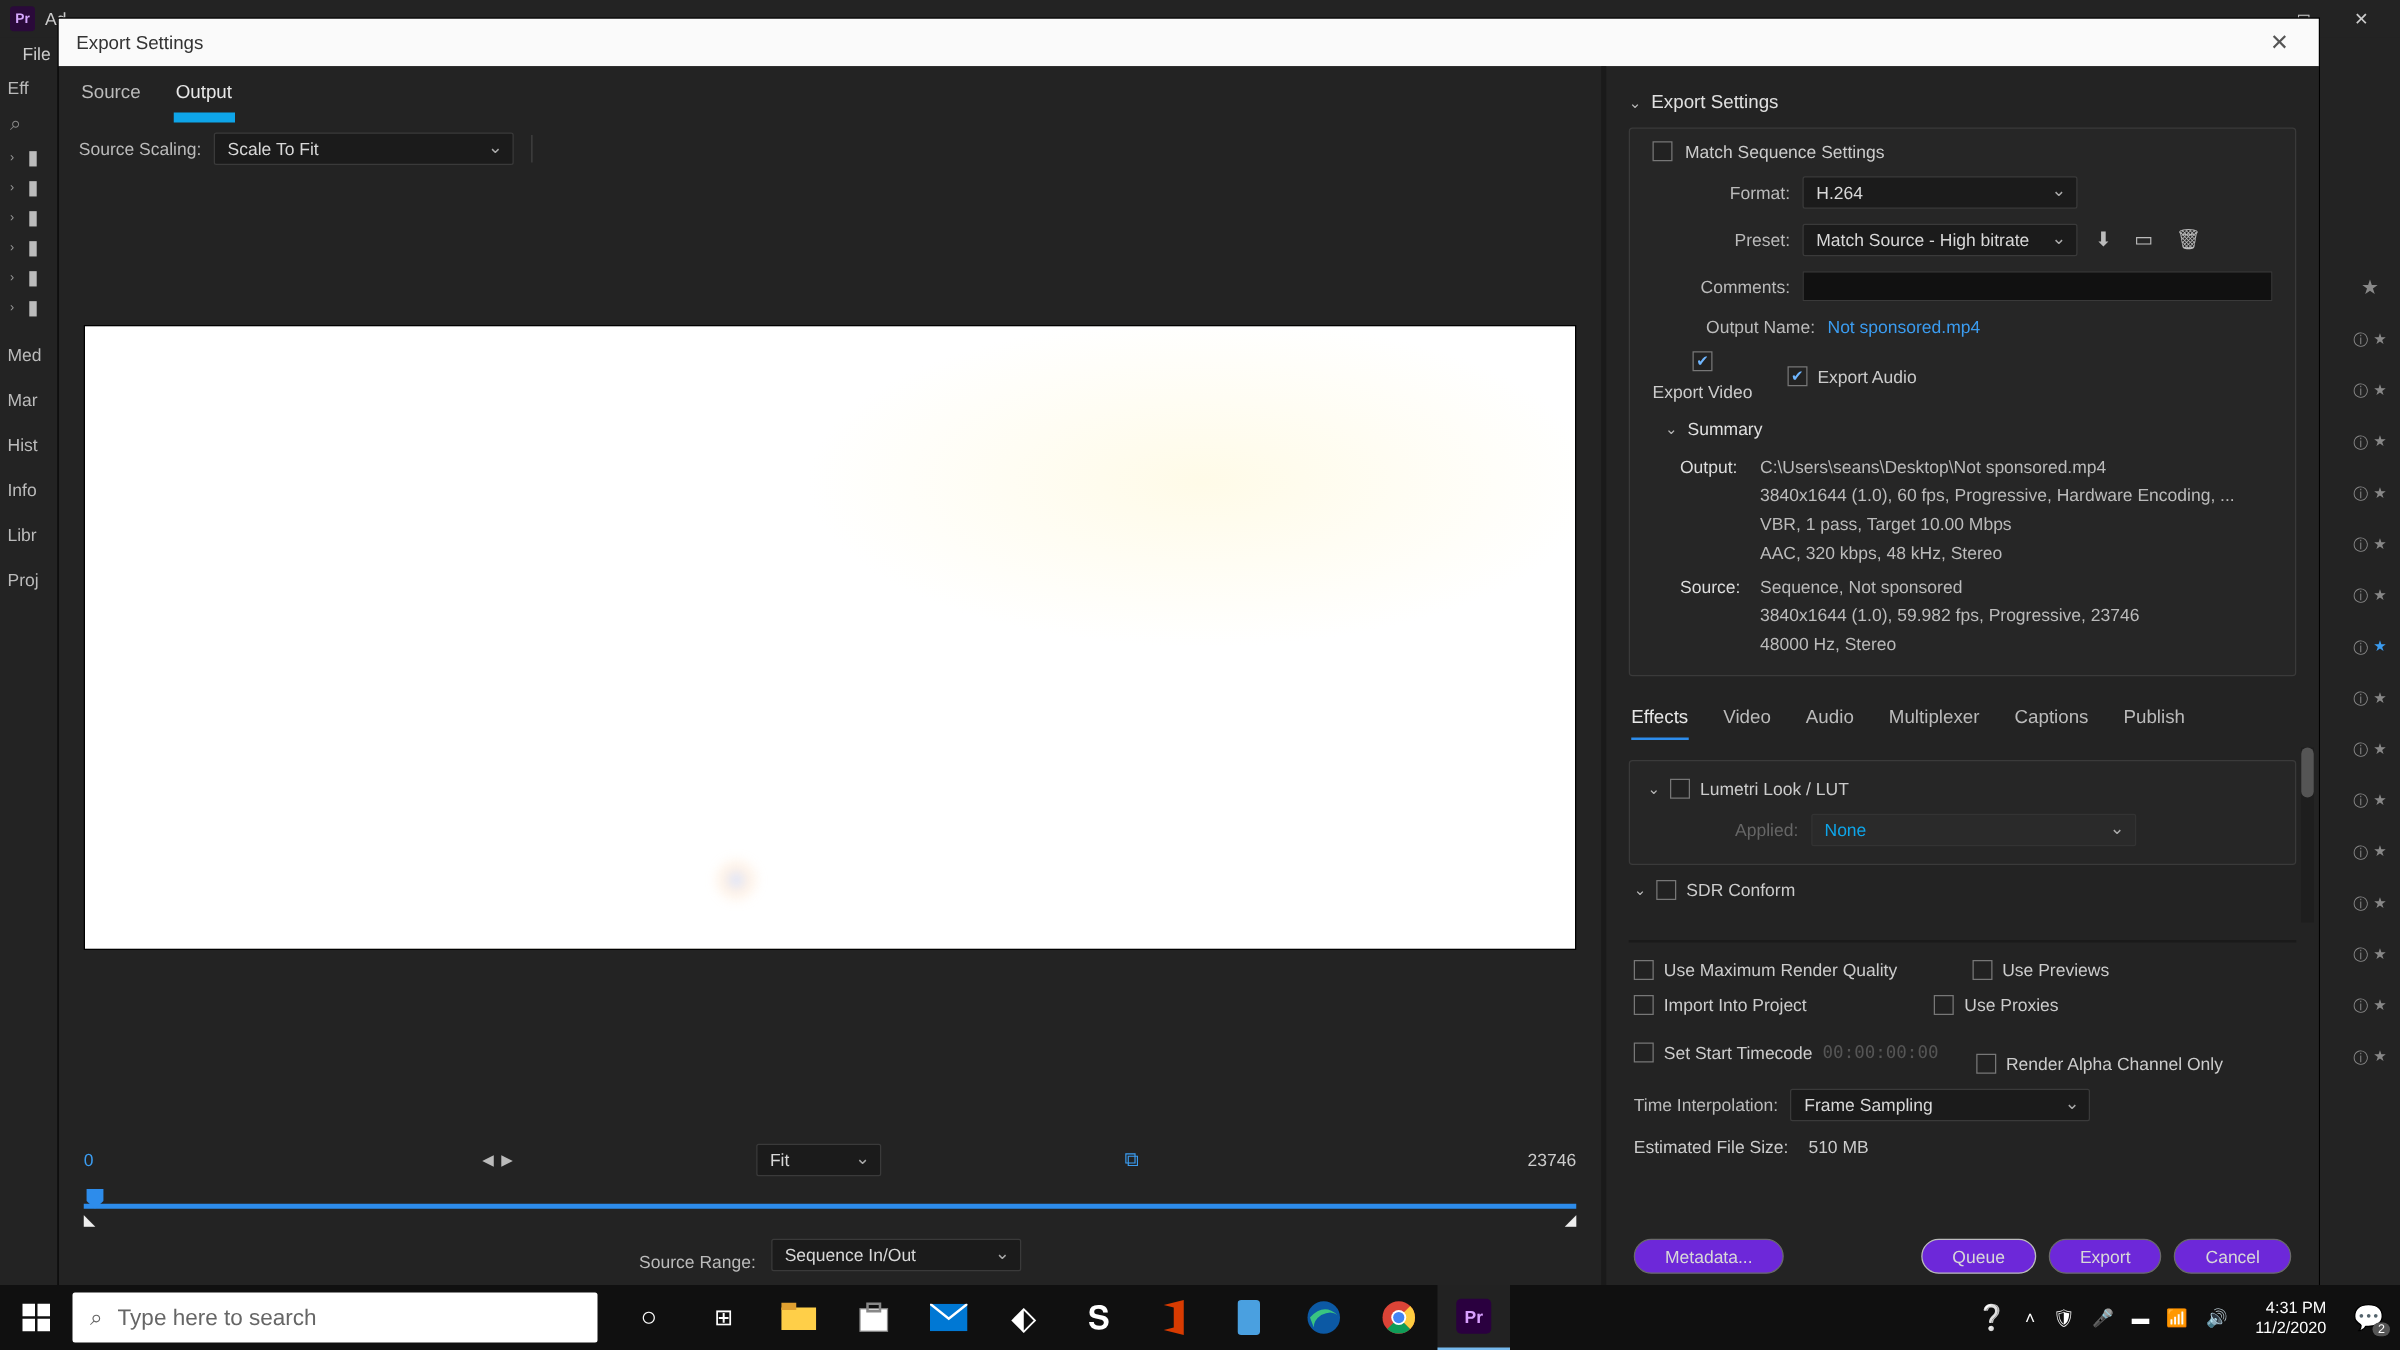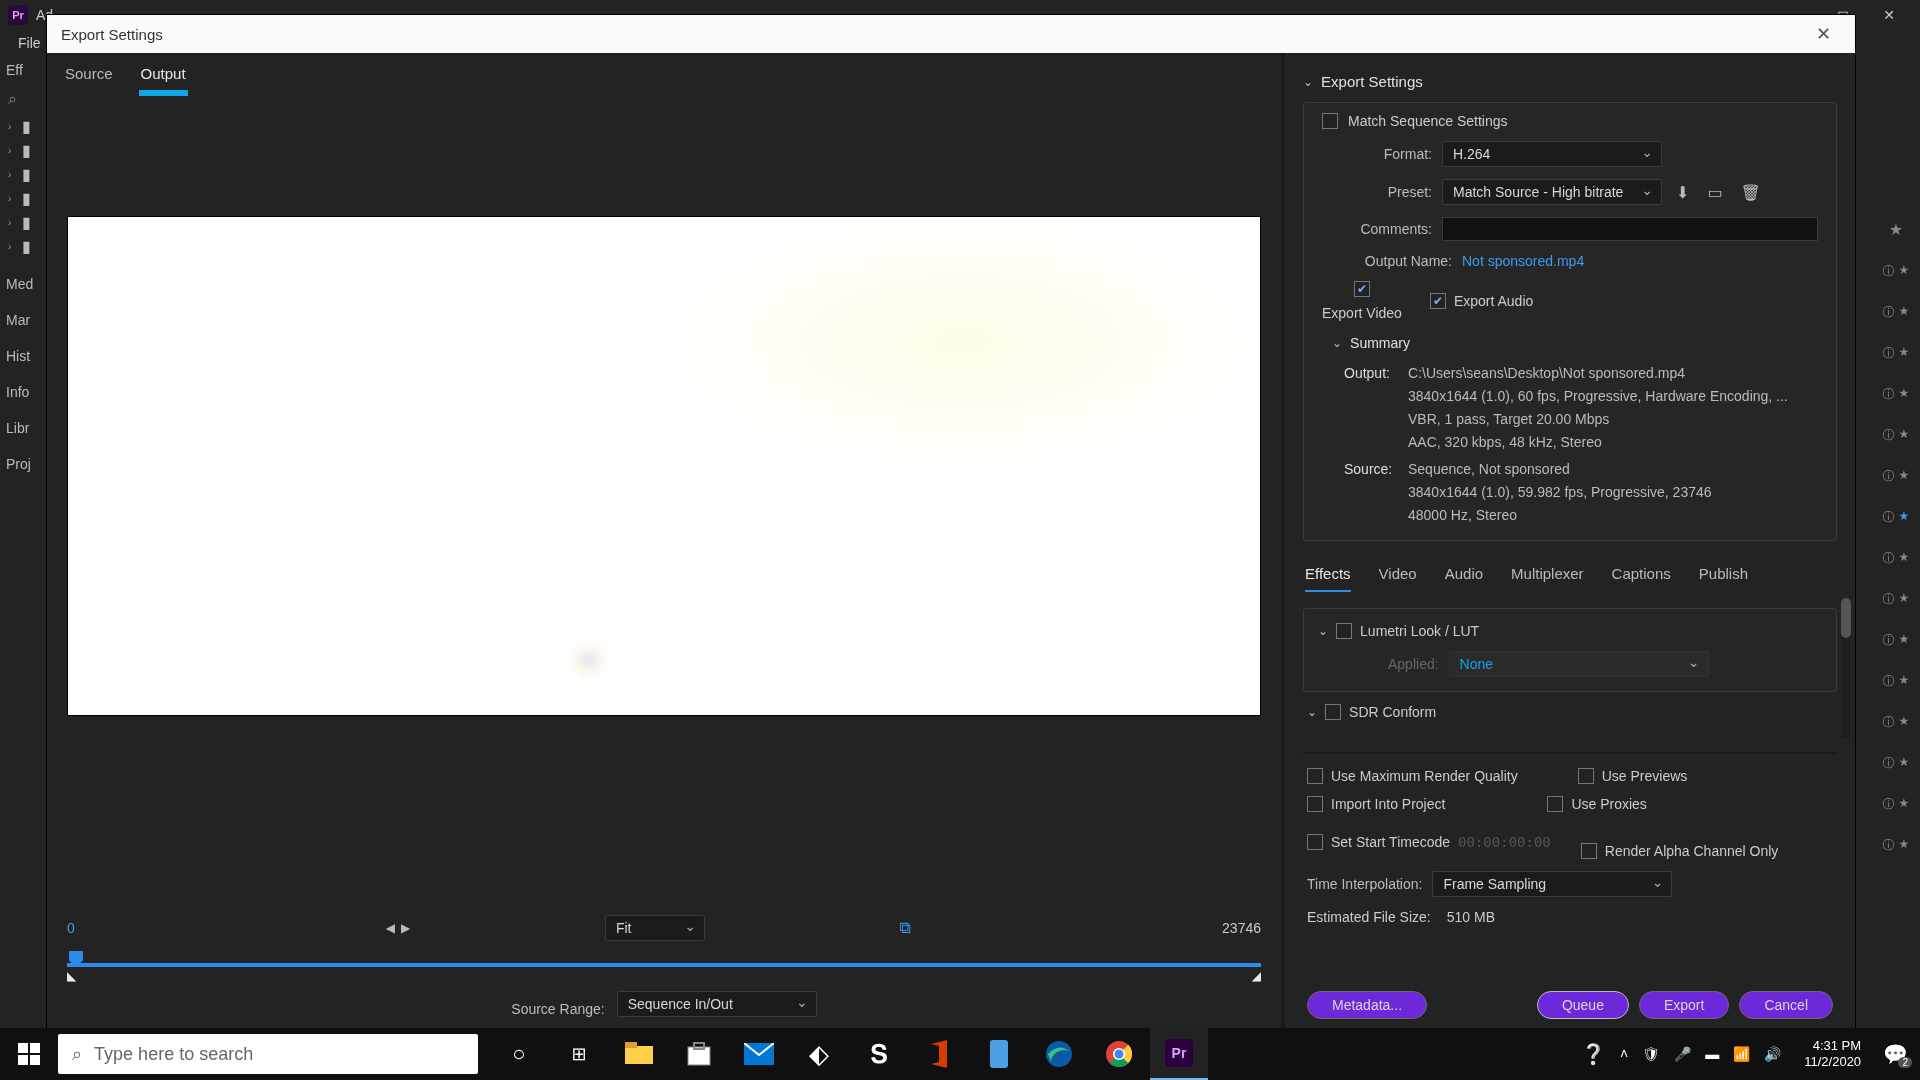--- a/index.html
+++ b/index.html
@@ -26,21 +26,21 @@
 .dialog { position: absolute; left: 46px; top: 14px; width: 1810px; height: 1024px; background: #232323; border: 1px solid #000; display: flex; flex-direction: column; }
 .dlg-titlebar { height: 38px; background: #fafafa; display: flex; align-items: center; padding: 0 14px; }
 .dlg-title { font-size: 15px; color: #333; }
 .dlg-close { margin-left: auto; color: #555; font-size: 18px; cursor: pointer; padding: 4px 10px; }
 .dlg-body { flex: 1; display: flex; background: #232323; }
 
 
 .left-pane { flex: 1; display: flex; flex-direction: column; border-right: 4px solid #1a1a1a; }
 .tabs { display: flex; padding: 6px 16px 0; gap: 24px; }
 .tab { color: #bbb; font-size: 15px; padding: 6px 2px 8px; cursor: pointer; }
-.tab.active { color: #e8e8e8; border-bottom: 6px solid #0ea5e9; }
+.tab.active { color: #e8e8e8; border-bottom: 8px solid #0ea5e9; }
 .toolbar-row { display: flex; align-items: center; padding: 8px 16px; gap: 10px; font-size: 14px; color: #bbb; }
 .drop { background: #1b1b1b; color: #d8d8d8; padding: 4px 26px 4px 10px; border: 1px solid #3a3a3a; border-radius: 2px; min-width: 240px; position: relative; font-size: 14px; }
 .drop::after { content: "⌄"; position: absolute; right: 8px; top: 2px; color: #aaa; font-size: 14px; }
 .drop.small { min-width: 100px; }
 .drop.med { min-width: 200px; }
 .drop.wider { min-width: 220px; }
 
 .preview-area { flex: 1; display: flex; flex-direction: column; padding: 0 20px; }
 .preview-canvas { flex: 1; margin-top: 120px; margin-bottom: 20px; background: radial-gradient(ellipse at 75% 25%, #fffbe8 0%, #ffffff 25%), radial-gradient(ellipse at 35% 90%, #fef7d8 0%, #ffffff 30%); border: 1px solid #000; position: relative; max-height: 500px; }
 .preview-canvas::after { content: ""; position: absolute; left: 42%; top: 85%; width: 40px; height: 40px; background: radial-gradient(circle, rgba(120,160,255,0.3), rgba(255,200,150,0.25), transparent 70%); border-radius: 50%; filter: blur(4px); }
@@ -212,20 +212,25 @@
     <div class="dlg-title">Export Settings</div>
     <div class="dlg-close">✕</div>
   </div>
   <div class="dlg-body">
 
     <div class="left-pane">
       <div class="tabs">
         <div class="tab">Source</div>
         <div class="tab active">Output</div>
       </div>
+      <div class="toolbar-row">
+        <span>Source Scaling:</span>
+        <div class="drop"><span>Scale To Fit</span></div>
+        <div style="width:1px;height:22px;background:#444;margin-left:4px;"></div>
+      </div>
       <div class="preview-area">
         <div class="preview-canvas"></div>
       </div>
 
       <div class="timeline-row">
         <span class="start">0</span>
         <span style="flex:1"></span>
         <div class="tl-icons">
           <span class="tl-icon">◀</span>
           <span class="tl-icon">▶</span>
@@ -291,21 +296,21 @@
         <div class="sec-head" style="padding:2px 0 0 10px;font-size:14px;">
           <span class="chev">⌄</span>
           <span>Summary</span>
         </div>
         <div class="summary-block">
           <div class="kv">
             <span class="k">Output:</span>
             <span>C:\Users\seans\Desktop\Not sponsored.mp4</span>
           </div>
           <div class="sub">3840x1644 (1.0), 60 fps, Progressive, Hardware Encoding, ...</div>
-          <div class="sub">VBR, 1 pass, Target 20.00 Mbps</div>
+          <div class="sub">VBR, 1 pass, Target 10.00 Mbps</div>
           <div class="sub">AAC, 320 kbps, 48 kHz, Stereo</div>
           <div class="kv" style="margin-top:4px;">
             <span class="k">Source:</span>
             <span>Sequence, Not sponsored</span>
           </div>
           <div class="sub">3840x1644 (1.0), 59.982 fps, Progressive, 23746</div>
           <div class="sub">48000 Hz, Stereo</div>
         </div>
       </div>
 

